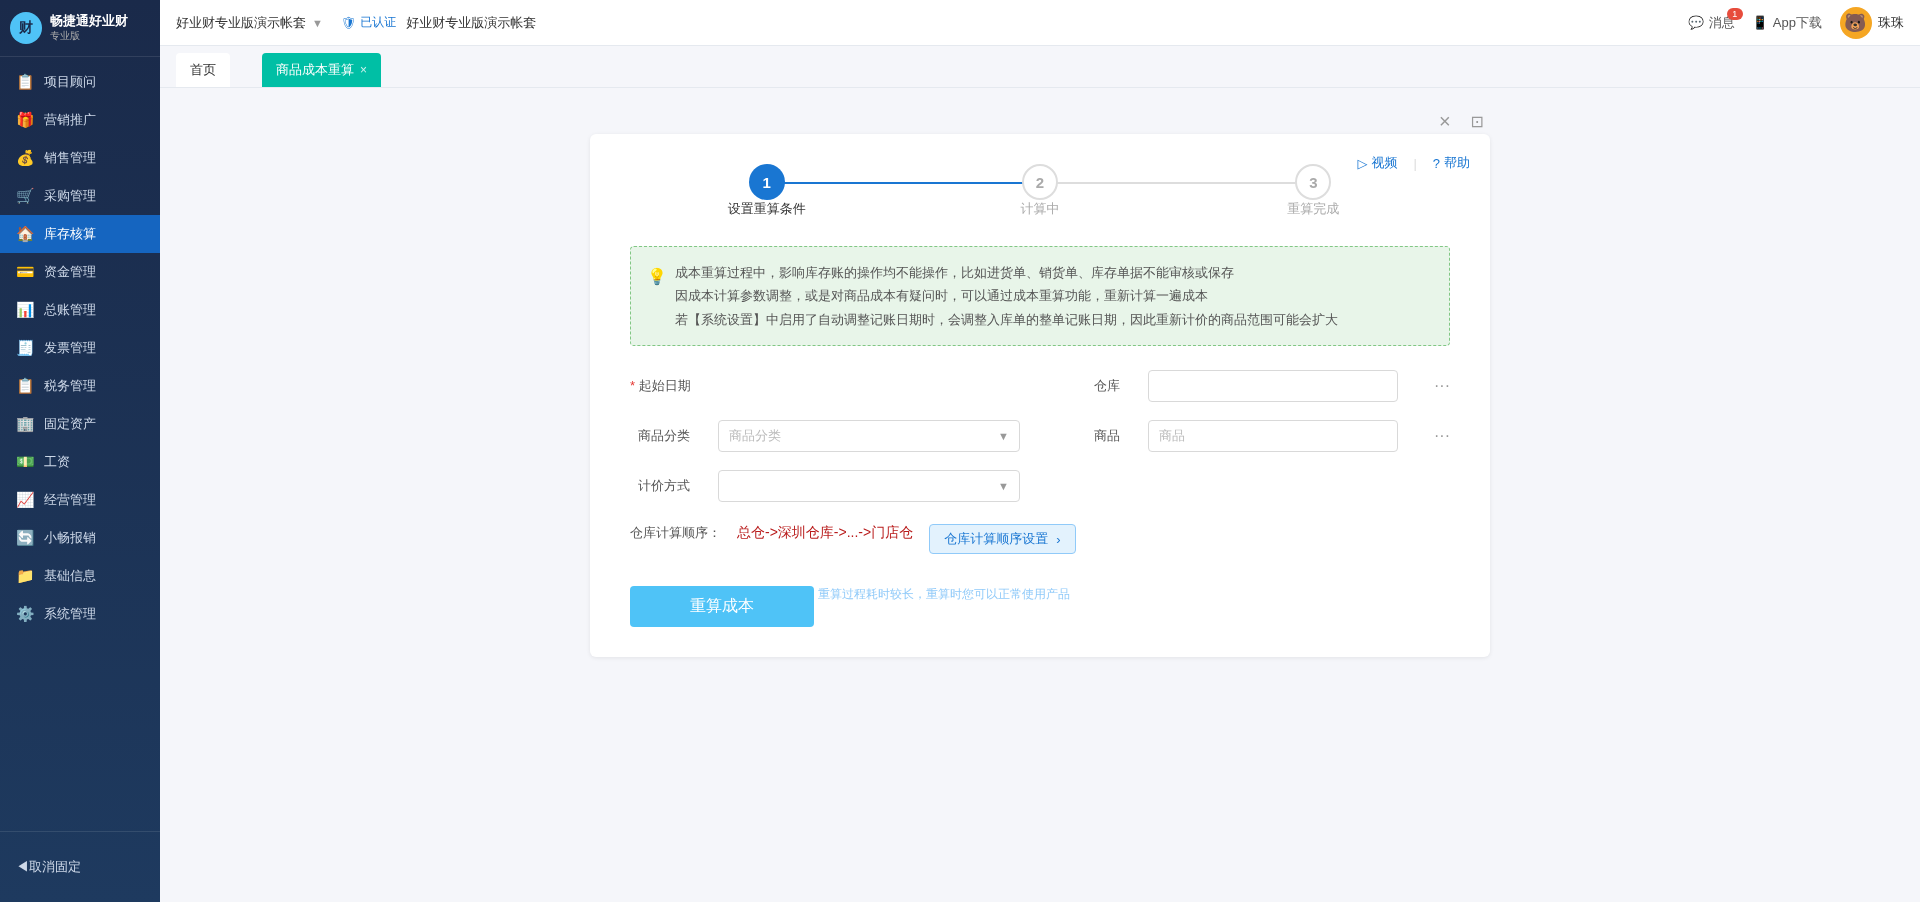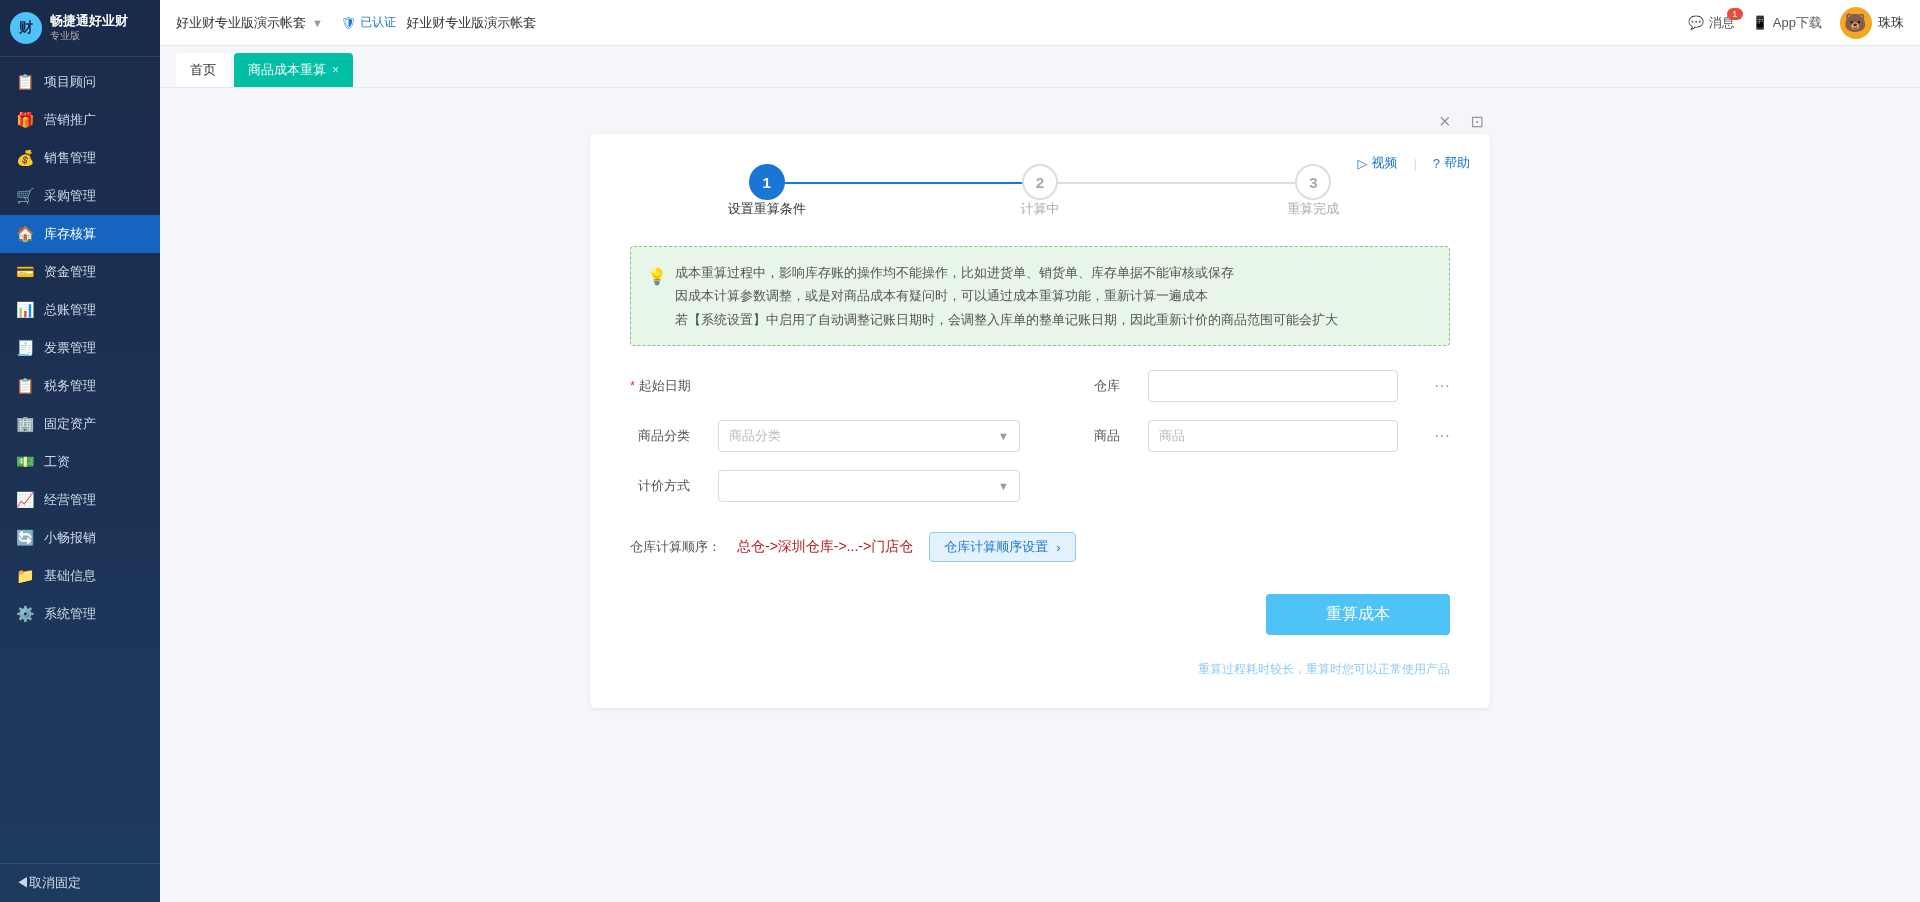--- a/index.html
+++ b/index.html
@@ -38,21 +38,21 @@
     .sidebar-nav::-webkit-scrollbar-thumb { background: rgba(255,255,255,0.2); }
     .nav-item {
       display: flex; align-items: center; gap: 8px;
       padding: 10px 16px; cursor: pointer; color: #cdd8e8; font-size: 13px;
       transition: background 0.2s;
       position: relative;
     }
     .nav-item.active { background: #1565c0; color: #fff; }
     .nav-item .nav-icon { font-size: 15px; width: 20px; text-align: center; flex-shrink: 0; }
     .sidebar-bottom {
-      padding: 10px 16px; color: #cdd8e8; cursor: pointer; font-size: 13px;
+      padding: 26px 16px; color: #cdd8e8; cursor: pointer; font-size: 13px;
       display: flex; align-items: center; gap: 8px;
       border-top: 1px solid rgba(255,255,255,0.1);
     }
 
     
     .main-area { flex: 1; display: flex; flex-direction: column; height: 100%; overflow: hidden; }
 
     
     .topbar {
       height: 46px; background: #fff; display: flex; align-items: center;
@@ -88,21 +88,21 @@
       height: 42px; background: #f5f6fa; display: flex; align-items: flex-end;
       padding: 0 16px; border-bottom: 1px solid #e5e9ef; flex-shrink: 0;
       gap: 4px;
     }
     .tab-item {
       padding: 8px 14px; cursor: pointer; font-size: 13px;
       color: #555; border-radius: 4px 4px 0 0;
       display: flex; align-items: center; gap: 6px;
     }
     .tab-item.active {
-      background: #00bfa5; color: #fff;
+      background: #00bfa5; color: #fff; margin-left: 28px;
     }
     .tab-item.default { background: #fff; color: #333; }
     .tab-close { font-size: 12px; color: rgba(255,255,255,0.8); cursor: pointer; }
 
     
     .content-area {
       flex: 1; overflow-y: auto; padding: 20px 40px;
       background: #f5f6fa; display: flex; flex-direction: column; align-items: center;
     }
     .content-panel {
@@ -162,32 +162,32 @@
     .form-select {
       flex: 1; height: 32px; border: 1px solid #d9d9d9; border-radius: 4px;
       padding: 0 10px; font-size: 13px; color: #bbb; background: #fff;
       display: flex; align-items: center; justify-content: space-between; cursor: pointer;
     }
     .form-select .arrow { color: #999; font-size: 11px; }
     .form-more { color: #999; font-size: 16px; cursor: pointer; margin-left: 8px; }
 
     
     .warehouse-order-row {
-      display: flex; align-items: center; gap: 16px; margin-top: 12px;
+      display: flex; gap: 16px; margin-top: 4px;
     }
     .warehouse-order-label { font-size: 13px; color: #555; min-width: 80px; }
     .warehouse-order-value { font-size: 14px; color: #b91c1c; }
     .warehouse-order-btn {
       background: #e3f2fd; border: 1px solid #90caf9; color: #1976d2;
       border-radius: 4px; padding: 5px 14px; cursor: pointer; font-size: 13px;
       display: flex; align-items: center; gap: 8px;
     }
 
     
-    .recalc-section { display: flex; flex-direction: column; align-items: flex-end; margin-top: 32px; gap: 26px; }
+    .recalc-section { display: flex; flex-direction: row; align-items: flex-start; margin-top: 32px; gap: 4px; }
     .recalc-btn {
       background: #4fc3f7; color: #fff; border: none; border-radius: 4px;
       padding: 10px 60px; font-size: 16px; cursor: pointer; font-weight: 500;
       transition: background 0.2s;
     }
     .recalc-hint { font-size: 12px; color: #90caf9; }
 
     
     .content-top-right {
       position: absolute; top: 20px; right: 20px;

